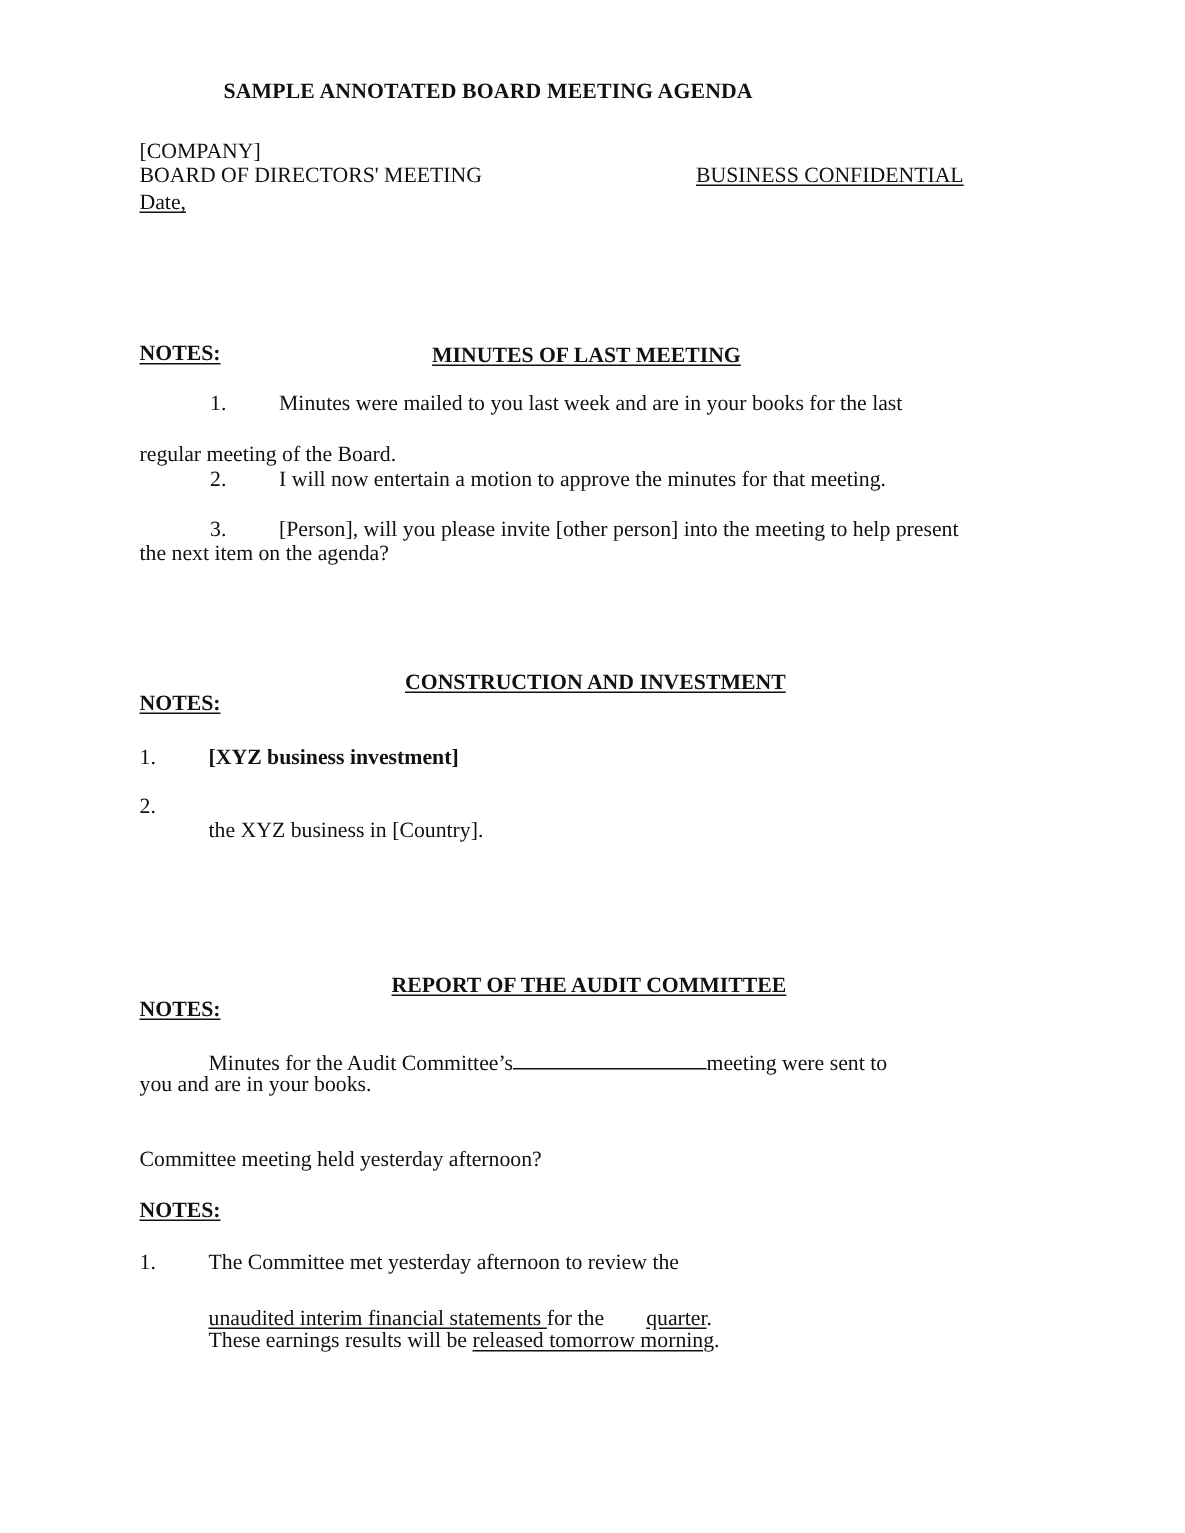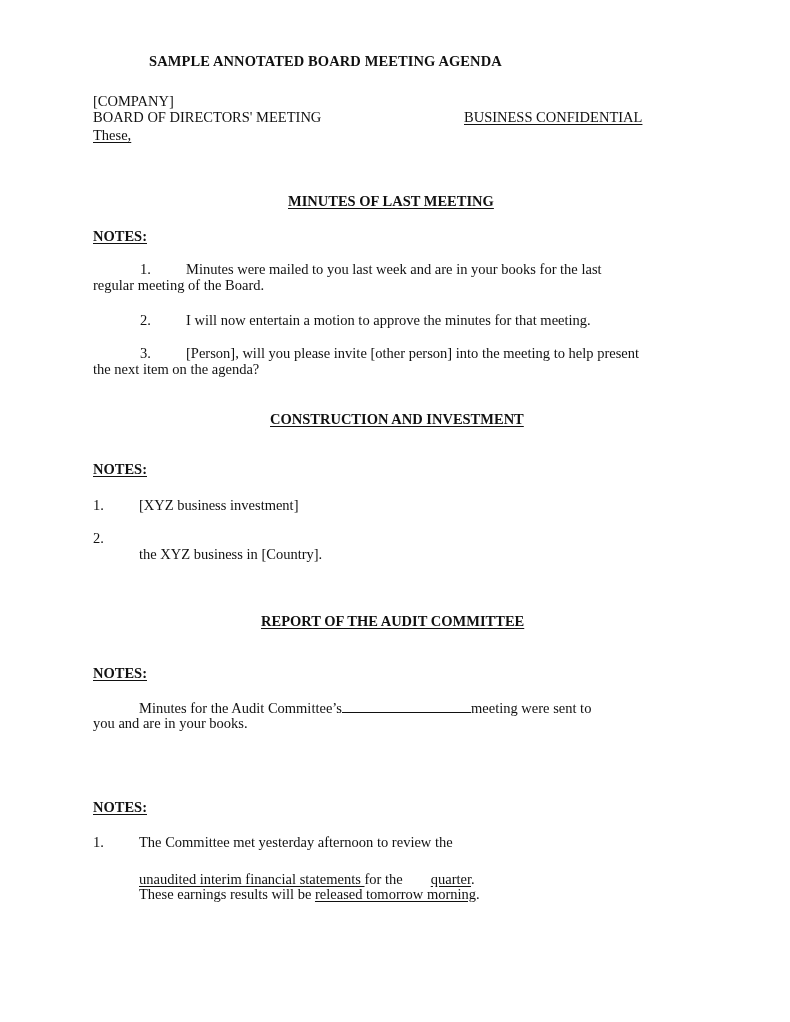--- a/index.html
+++ b/index.html
@@ -26,20 +26,21 @@
     .title {
       font-weight: bold;
       font-size: 14.5px;
       letter-spacing: 0.1px;
     }
     .heading {
       font-weight: bold;
       text-decoration: underline;
       text-decoration-thickness: 1px;
       text-underline-offset: 2px;
+      margin-top: 36px;
     }
     .notes {
       font-weight: bold;
       text-decoration: underline;
       text-underline-offset: 2px;
     }
     .u {
       text-decoration: underline;
       text-underline-offset: 2px;
     }
@@ -53,53 +54,54 @@
 </head>
 <body>
 
 <div class="page">
 
   <div class="abs title" style="left:149px; top:53px;">SAMPLE ANNOTATED BOARD  MEETING  AGENDA</div>
 
   <div class="abs" style="left:93px; top:93px;">[COMPANY]</div>
   <div class="abs" style="left:93px; top:109px;">BOARD OF DIRECTORS' MEETING</div>
   <div class="abs u" style="left:464px; top:109px;">BUSINESS CONFIDENTIAL</div>
-  <div class="abs u" style="left:93px; top:127px;">These,</div>
+  <div class="abs u" style="left:93px; top:127px;">Date,</div>
 
   <div class="abs heading" style="left:288px; top:193px;">MINUTES OF LAST MEETING</div>
   <div class="abs notes" style="left:93px; top:228px;">NOTES:</div>
 
   <div class="abs" style="left:140px; top:261px;">1.</div>
   <div class="abs" style="left:186px; top:261px;">Minutes were mailed to you last week and are in your books for the last</div>
-  <div class="abs" style="left:93px; top:277px;">regular meeting of the Board.</div>
+  <div class="abs" style="left:93px; top:295px;">regular meeting of the Board.</div>
 
   <div class="abs" style="left:140px; top:312px;">2.</div>
   <div class="abs" style="left:186px; top:312px;">I will now entertain a motion to approve the minutes for that meeting.</div>
 
   <div class="abs" style="left:140px; top:345px;">3.</div>
   <div class="abs" style="left:186px; top:345px;">[Person], will you please invite [other person] into the meeting to help present</div>
   <div class="abs" style="left:93px; top:361px;">the next item on the agenda?</div>
 
   <div class="abs heading" style="left:270px; top:411px;">CONSTRUCTION AND INVESTMENT</div>
   <div class="abs notes" style="left:93px; top:461px;">NOTES:</div>
 
   <div class="abs" style="left:93px; top:497px;">1.</div>
-  <div class="abs" style="left:139px; top:497px;">[XYZ business investment]</div>
+  <div class="abs" style="left:139px; top:497px;font-weight:bold;">[XYZ business investment]</div>
 
   <div class="abs" style="left:93px; top:530px;">2.</div>
   <div class="abs" style="left:139px; top:546px;">the XYZ business in [Country].</div>
 
   <div class="abs heading" style="left:261px; top:613px;">REPORT OF THE AUDIT COMMITTEE</div>
   <div class="abs notes" style="left:93px; top:665px;">NOTES:</div>
 
   <div class="abs" style="left:139px; top:699px;">
     <span>Minutes for the Audit Committee’s</span><span class="blank" style="width:129px;"></span><span>meeting were sent to</span>
   </div>
   <div class="abs" style="left:93px; top:715px;">you and are in your books.</div>
 
+  <div class="abs" style="left:93px; top:765px;">Committee meeting held yesterday afternoon?</div>
 
   <div class="abs notes" style="left:93px; top:799px;">NOTES:</div>
 
   <div class="abs" style="left:93px; top:834px;">1.</div>
   <div class="abs" style="left:139px; top:834px;">The Committee met yesterday afternoon to review the</div>
   <div class="abs" style="left:139px; top:871px;">
     <span class="u">unaudited interim financial statements </span><span>for the</span><span class="u" style="padding-left:28px;">quarter</span><span>.</span>
   </div>
   <div class="abs" style="left:139px; top:886px;">
     <span>These earnings results will be </span><span class="u">released tomorrow morning</span><span>.</span>

